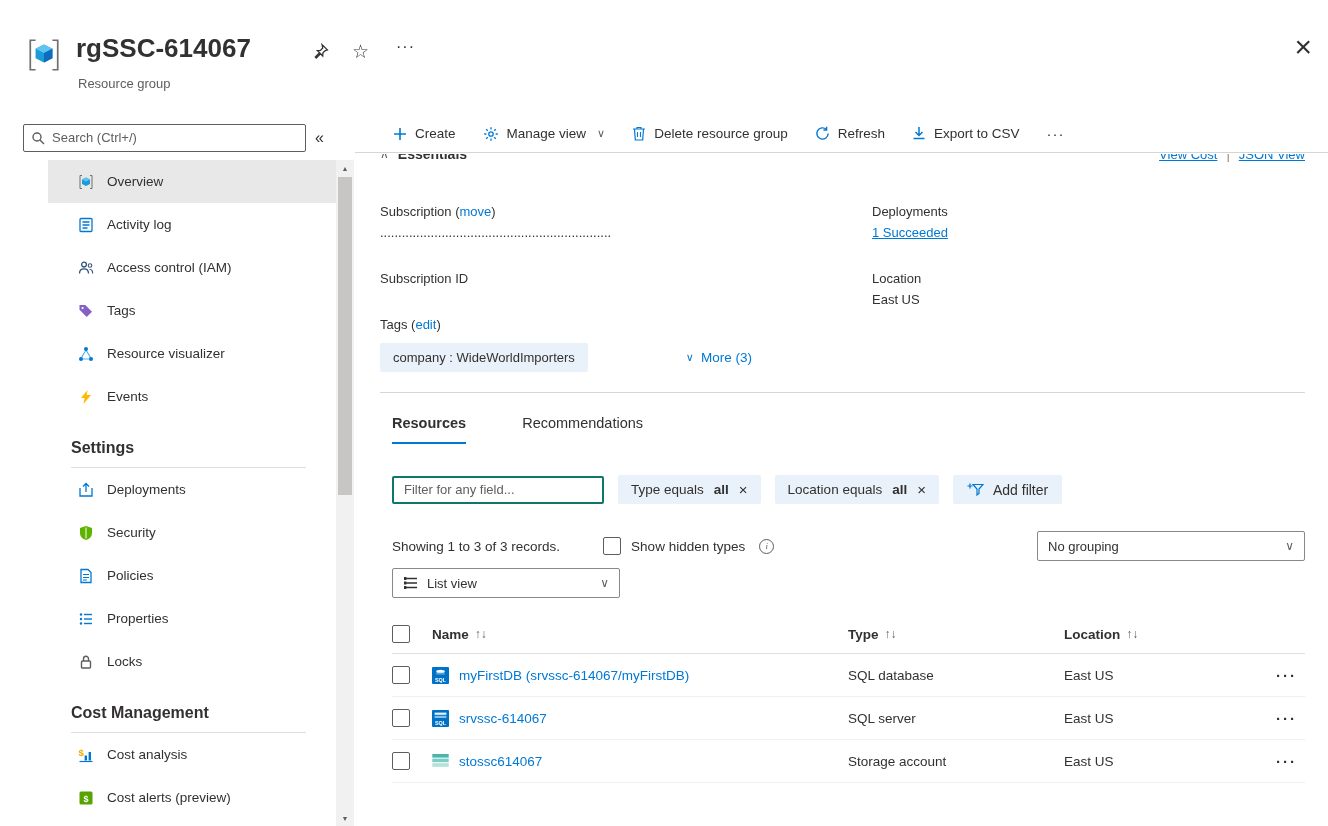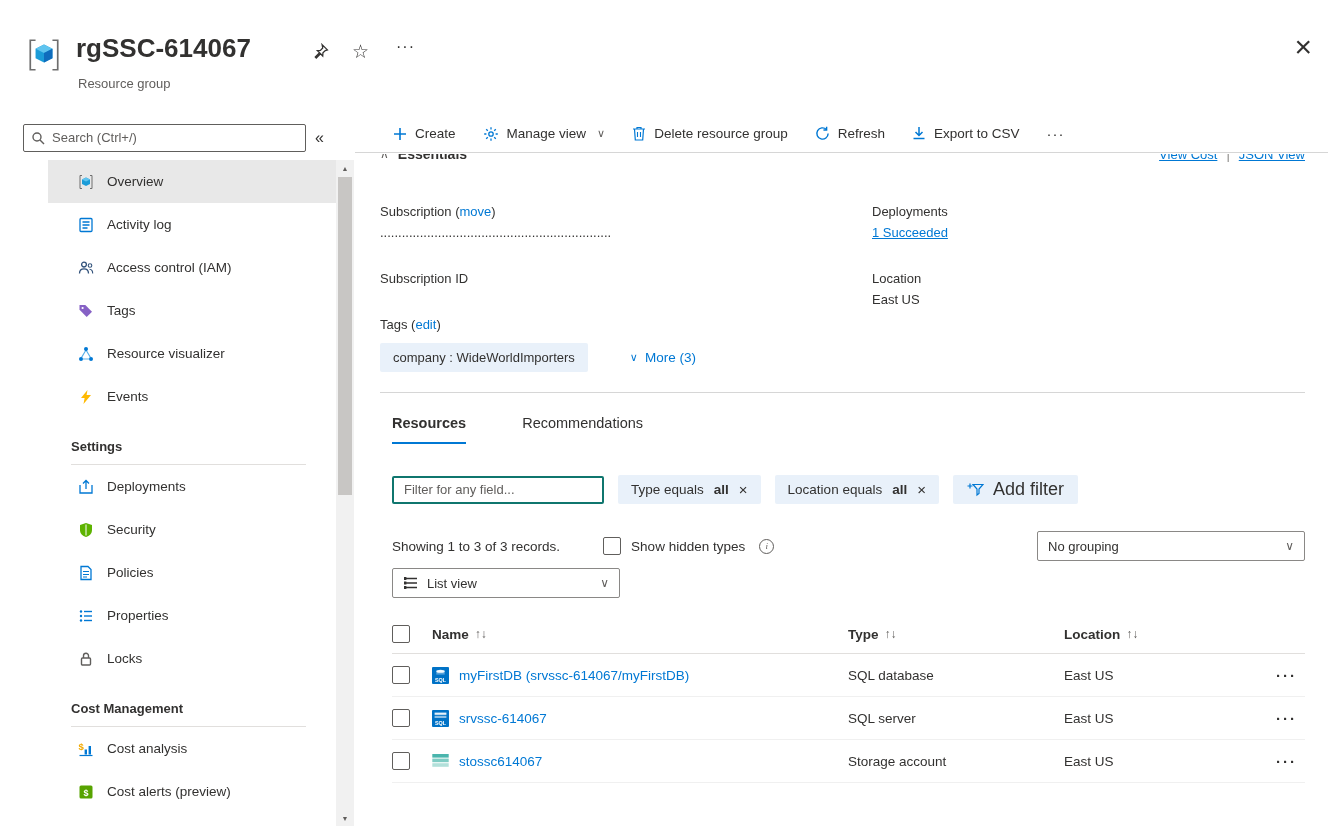--- a/index.html
+++ b/index.html
@@ -21,21 +21,21 @@
   .search-row { display:flex; align-items:center; padding-left:23px; height:45px; }
   .search-wrap { position:relative; }
   .search-wrap svg { position:absolute; left:8px; top:7px; }
   .search-input { width:283px; height:28px; border:1px solid #605e5c; border-radius:2px; padding:0 8px 0 28px; font-size:13px; font-family:inherit; color:#323130; outline:none; }
   .search-input::placeholder { color:#605e5c; }
   .collapse-btn { margin-left:9px; font-size:16px; color:#323130; cursor:pointer; }
   .nav { position:absolute; top:45px; left:0; right:18px; bottom:0; overflow:hidden;padding-left:48px; }
   .nav-item { height:43px; display:flex; align-items:center; padding-left:30px; gap:13px; font-size:13.5px; color:#323130; cursor:pointer; }
   .nav-item.selected { background:#e8e8e8; }
   .nav-icon { width:16px; height:16px; display:inline-flex; align-items:center; justify-content:center; flex:0 0 16px; }
-  .section-title { font-size:13px; font-weight:700; color:#323130; padding:21px 0 10px 23px; }
+  .section-title { font-size:16px; font-weight:700; color:#323130; padding:21px 0 10px 23px; }
   .section-divider { border-bottom:1px solid #e1dfdd; margin:0 30px 0 23px; }
   
   .sbar { position:absolute; top:45px; right:0; width:18px; bottom:0; background:#f1f1f1; }
   .sbar-up, .sbar-down { position:absolute; left:0; right:0; height:16px; display:flex; align-items:center; justify-content:center; font-size:7px; color:#605e5c; cursor:pointer; }
   .sbar-up { top:0; } .sbar-down { bottom:0; }
   .sbar-thumb { position:absolute; left:2px; right:2px; top:17px; height:318px; background:#c8c6c4; cursor:pointer; }
 
   
   .main { position:absolute; left:355px; top:115px; right:0; bottom:0; }
   .cmdbar { height:38px; display:flex; align-items:center; padding-left:38px; gap:27px; border-bottom:1px solid #d6d6d6; }
@@ -50,38 +50,38 @@
   .ess-title { display:flex; align-items:center; gap:9px; font-size:14px; font-weight:700; color:#323130; cursor:pointer; }
   .ess-title .chev { font-size:12px; color:#605e5c; font-weight:400; }
   .ess-links { font-size:13px; display:flex; align-items:center; gap:9px; }
   .blue-link { color:#0078d4; cursor:pointer; text-decoration:none; }
   .u { text-decoration:underline; }
   .pipe { color:#8a8886; }
 
   .ess-grid { display:grid; grid-template-columns:492px 1fr; margin-top:6px; }
   .ess-label { font-size:13px; color:#323130; margin-top:31px; }
   .ess-value { font-size:13px; color:#323130; margin-top:6px; }
-  .chip-row { display:flex; align-items:center; gap:42px; margin-top:11px; }
+  .chip-row { display:flex; align-items:center; gap:98px; margin-top:11px; }
   .tag-chip { background:#e9f1fa; padding:7px 13px; font-size:13px; color:#323130; border-radius:2px; cursor:pointer; white-space:nowrap; }
   .more-link { display:flex; align-items:center; gap:7px; color:#0078d4; font-size:13.5px; cursor:pointer; }
   .more-link .chev { font-size:11px; }
 
   .divider { border-bottom:1px solid #d6d6d6; margin-top:20px; }
 
   .tabs { display:flex; gap:56px; margin:22px 0 0 12px; }
   .tab { font-size:14.5px; color:#323130; padding-bottom:11px; cursor:pointer; }
   .tab.active { font-weight:700; border-bottom:2px solid #0078d4; }
 
   .filter-row { display:flex; align-items:center; gap:14px; margin:31px 0 0 12px; }
   .filter-input { width:212px; height:28px; border:2px solid #0f766e; border-radius:2px; padding:0 10px; font-size:13px; font-family:inherit; color:#323130; outline:none; }
   .filter-input::placeholder { color:#605e5c; }
   .pill { display:flex; align-items:center; gap:10px; background:#e9f1fa; height:29px; padding:0 13px; border-radius:2px; font-size:13.5px; color:#323130; cursor:pointer; white-space:nowrap; }
   .pill b { font-weight:700; }
   .pill-x { font-size:15px; color:#323130; cursor:pointer; line-height:1; }
-  .add-filter { display:flex; align-items:center; gap:9px; background:#e9f1fa; height:29px; padding:14px 14px; border-radius:2px; font-size:18px; color:#323130; cursor:pointer; }
+  .add-filter { display:flex; align-items:center; gap:9px; background:#e9f1fa; height:29px; padding:14px 14px; border-radius:2px; font-size:14px; color:#323130; cursor:pointer; }
 
   .records-row { display:flex; align-items:center; margin:27px 0 0 12px; font-size:13.5px; color:#323130; }
   .show-hidden { display:flex; align-items:center; gap:10px; margin-left:43px; cursor:pointer; }
   .cb { width:18px; height:18px; border:1px solid #605e5c; border-radius:2px; background:#fff; display:inline-block; flex:0 0 18px; cursor:pointer; }
   .info-icon { width:15px; height:15px; border:1px solid #605e5c; border-radius:50%; font-size:9px; display:inline-flex; align-items:center; justify-content:center; color:#605e5c; margin-left:4px; cursor:pointer; font-style:italic; font-family:"Liberation Serif",serif; }
   .dropdown { border:1px solid #8a8886; border-radius:2px; height:30px; display:flex; align-items:center; padding:0 10px; font-size:13px; color:#323130; cursor:pointer; background:#fff; }
   .dropdown .chev { margin-left:auto; color:#605e5c; font-size:12px; }
   .grouping { width:268px; margin-left:auto; }
   .viewsel-row { margin:7px 0 0 12px; }
   .viewsel { width:228px; gap:9px; }

